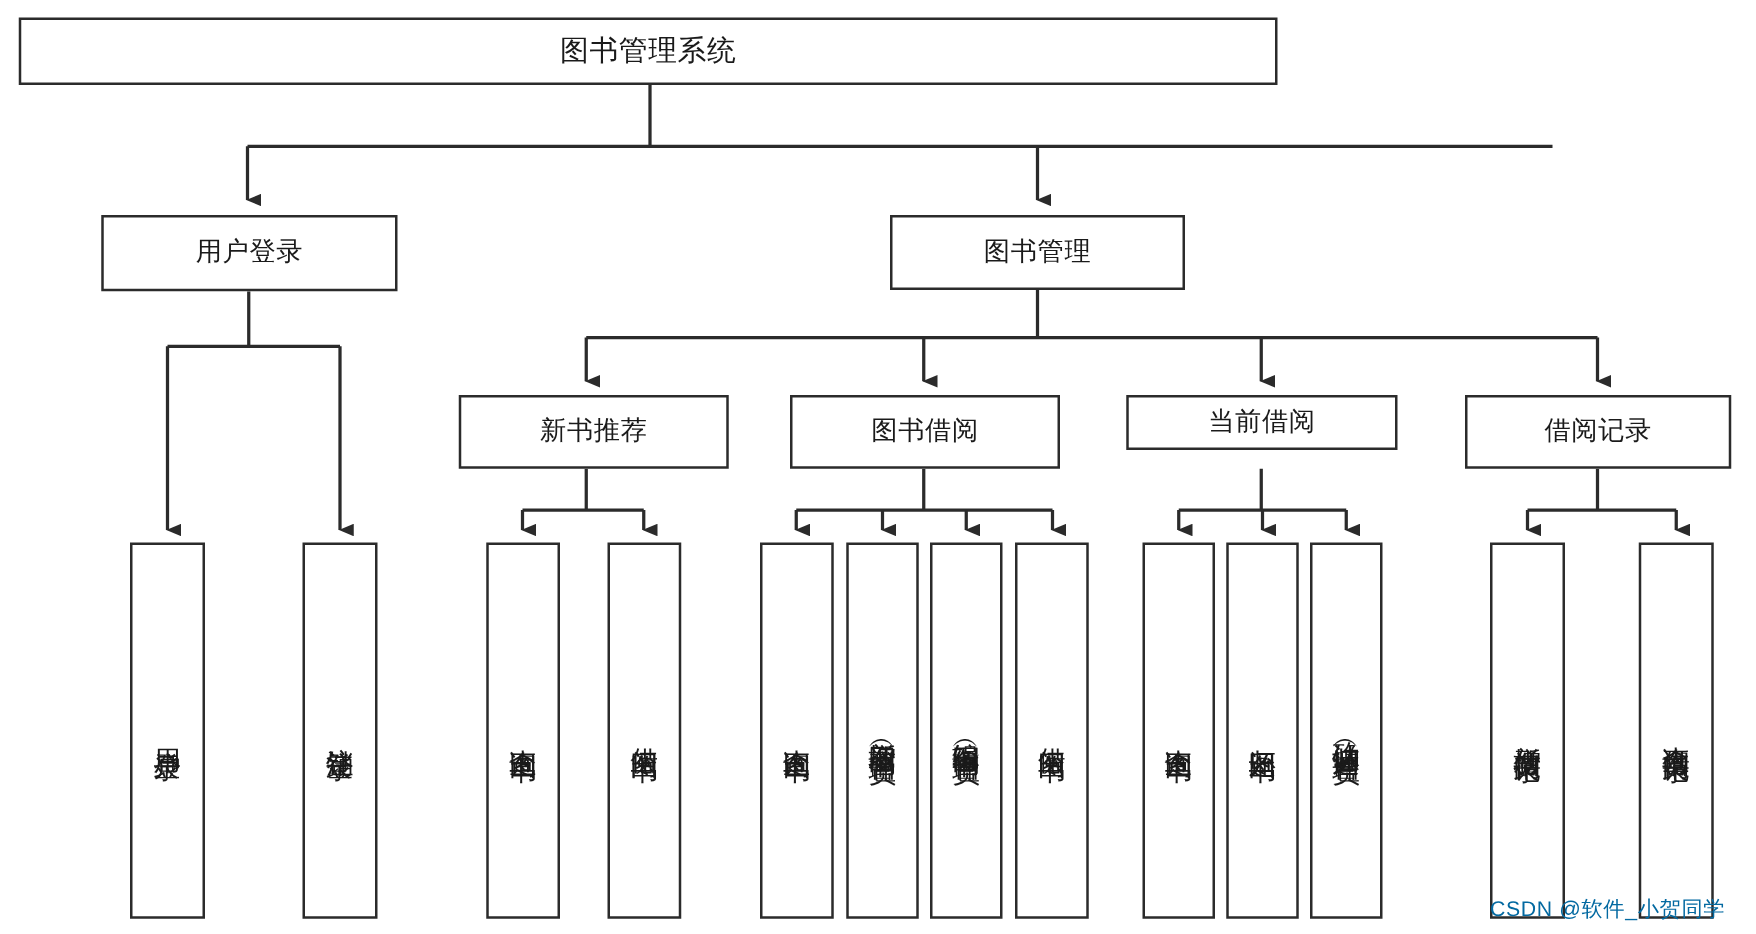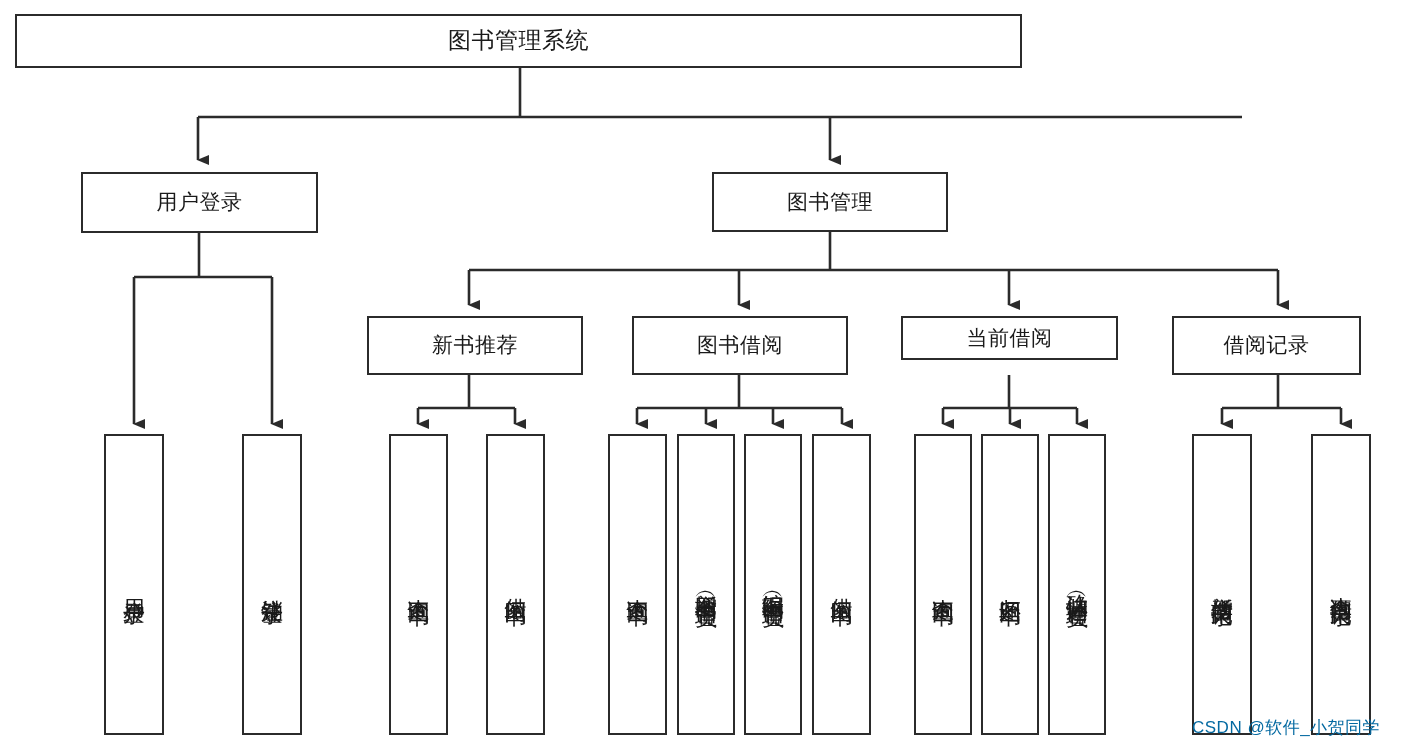--- a/index.html
+++ b/index.html
@@ -142,21 +142,21 @@
 
   <div class="node level2" style="left:367px; top:316px; width:216px; height:59px;">
     <span class="node-label">新书推荐</span>
   </div>
   <div class="node level2" style="left:632px; top:316px; width:216px; height:59px;">
     <span class="node-label">图书借阅</span>
   </div>
   <div class="node level2" style="left:901px; top:316px; width:217px; height:44px;">
     <span class="node-label">当前借阅</span>
   </div>
-  <div class="node level2" style="left:1172px; top:316px; width:189px; height:59px;">
+  <div class="node level2" style="left:1172px; top:316px; width:213px; height:59px;">
     <span class="node-label">借阅记录</span>
   </div>
 
   <div class="node leaf" style="left:104px; top:434px; width:60px; height:301px;">
     <span class="node-label">用户登录</span>
   </div>
   <div class="node leaf" style="left:242px; top:434px; width:60px; height:301px;">
     <span class="node-label">注销登录</span>
   </div>
 

